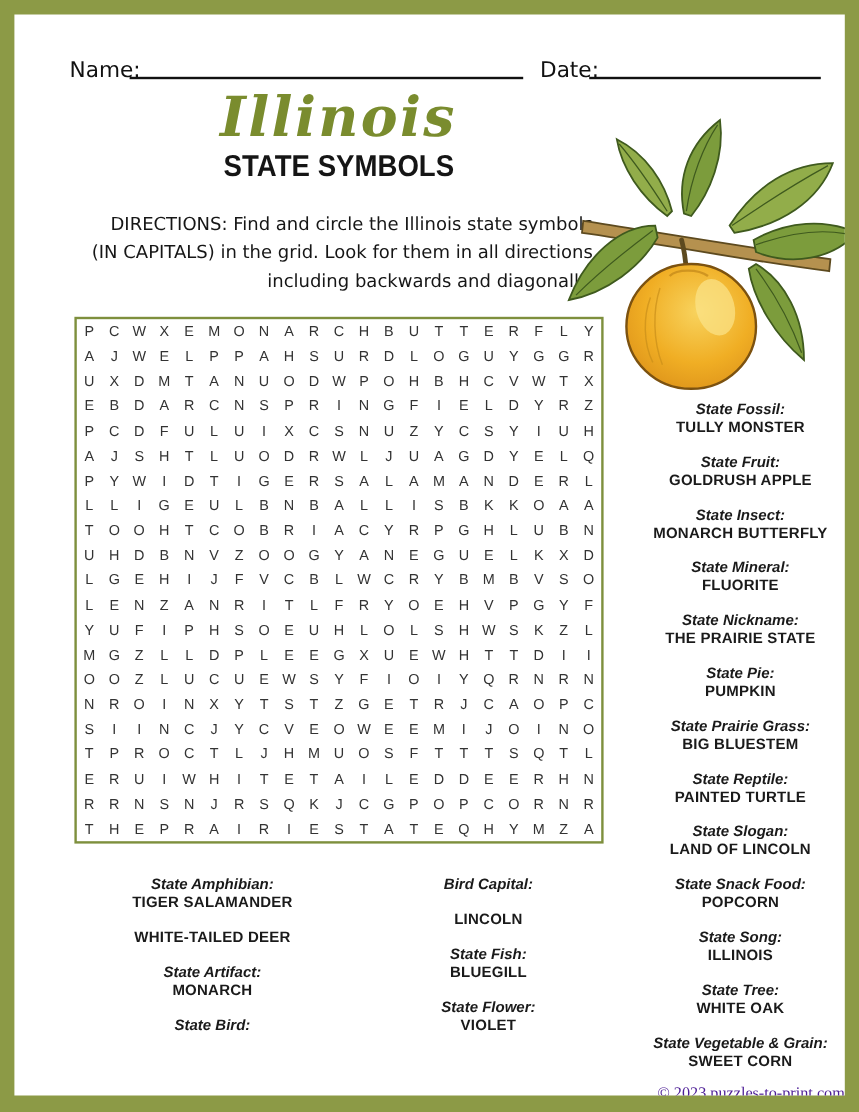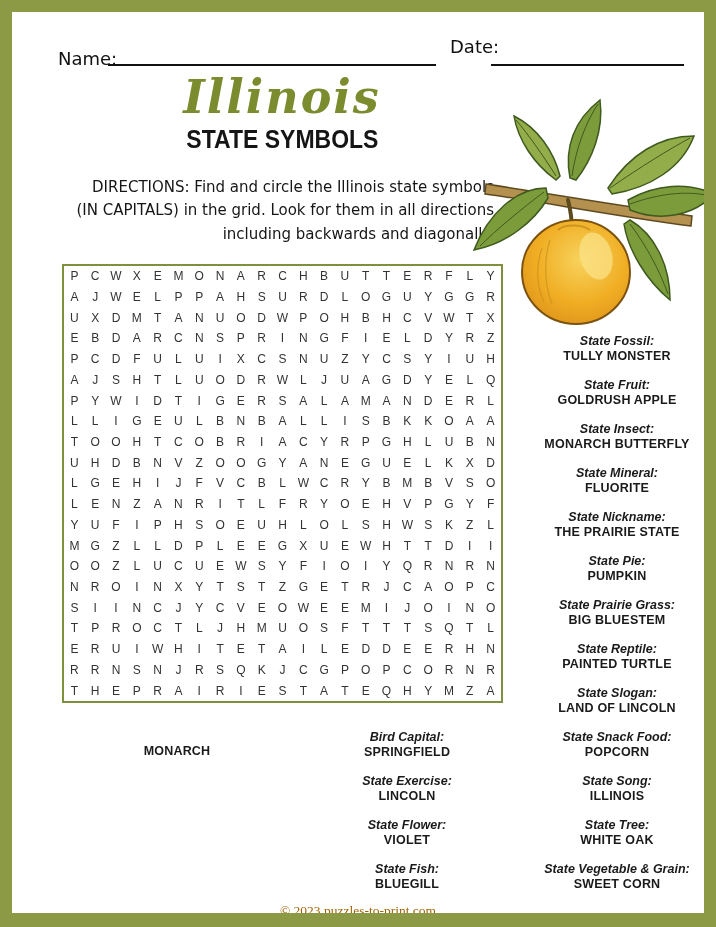--- a/index.html
+++ b/index.html
@@ -53,32 +53,32 @@
   }
   .wl-value{
     font-family:"Liberation Sans",sans-serif;font-weight:700;
     font-size:12.5px;line-height:15px;letter-spacing:.2px;
   }
   .list-right{left:502px;top:322px;width:206px;}
   .list-bottom-left{left:52px;top:718px;width:226px;}
   .list-bottom-mid{left:292px;top:718px;width:206px;}
   
   .footer{
-    position:absolute;left:0;top:891px;width:100%;text-align:center;
-    font-family:"Liberation Serif",serif;font-size:13.5px;color:#a16207;
+    position:absolute;left:0;top:891px;width:100%;text-align:right;
+    font-family:"Liberation Serif",serif;font-size:13.5px;color:#4c1d95;
   }
 </style>
 </head>
 <body>
 
 <div class="page">
 
   <span class="hdr-label" style="left:46px;top:36px;">Name:</span>
   <div class="fill-line" style="left:96px;top:34px;width:328px;"></div>
-  <span class="hdr-label" style="left:438px;top:24px;">Date:</span>
+  <span class="hdr-label" style="left:438px;top:36px;">Date:</span>
   <div class="fill-line" style="left:479px;top:34px;width:193px;"></div>
 
   <div class="title-wrap">
     <div class="state-title">Illinois</div>
     <div class="subtitle">STATE SYMBOLS</div>
   </div>
 
   <div class="directions">DIRECTIONS:  Find and circle the Illinois state symbols (IN CAPITALS) in the grid.  Look for them in all directions including backwards and diagonally.</div>
 
   <svg class="apple-art" viewBox="0 0 262 242" aria-hidden="true">
@@ -610,41 +610,46 @@
         <div class="wl-value">WHITE OAK</div>
       </div>
       <div class="entry">
         <div class="wl-label">State Vegetable &amp; Grain:</div>
         <div class="wl-value">SWEET CORN</div>
       </div>
     </div>
 
   <div class="word-list list-bottom-left">
       <div class="entry">
-      </div>
-      <div class="entry">
+        <div class="wl-label">State Amphibian:</div>
+        <div class="wl-value">TIGER SALAMANDER</div>
+      </div>
+      <div class="entry">
+        <div class="wl-value">WHITE-TAILED DEER</div>
+      </div>
+      <div class="entry">
+        <div class="wl-label">State Artifact:</div>
         <div class="wl-value">MONARCH</div>
       </div>
       <div class="entry">
+        <div class="wl-label">State Bird:</div>
       </div>
     </div>
   <div class="word-list list-bottom-mid">
       <div class="entry">
         <div class="wl-label">Bird Capital:</div>
-        <div class="wl-value">SPRINGFIELD</div>
-      </div>
-      <div class="entry">
-        <div class="wl-label">State Exercise:</div>
+      </div>
+      <div class="entry">
         <div class="wl-value">LINCOLN</div>
+      </div>
+      <div class="entry">
+        <div class="wl-label">State Fish:</div>
+        <div class="wl-value">BLUEGILL</div>
       </div>
       <div class="entry">
         <div class="wl-label">State Flower:</div>
         <div class="wl-value">VIOLET</div>
       </div>
-      <div class="entry">
-        <div class="wl-label">State Fish:</div>
-        <div class="wl-value">BLUEGILL</div>
-      </div>
     </div>
 
   <div class="footer">© 2023 puzzles-to-print.com</div>
 
 </div>
 
 </body></html>

